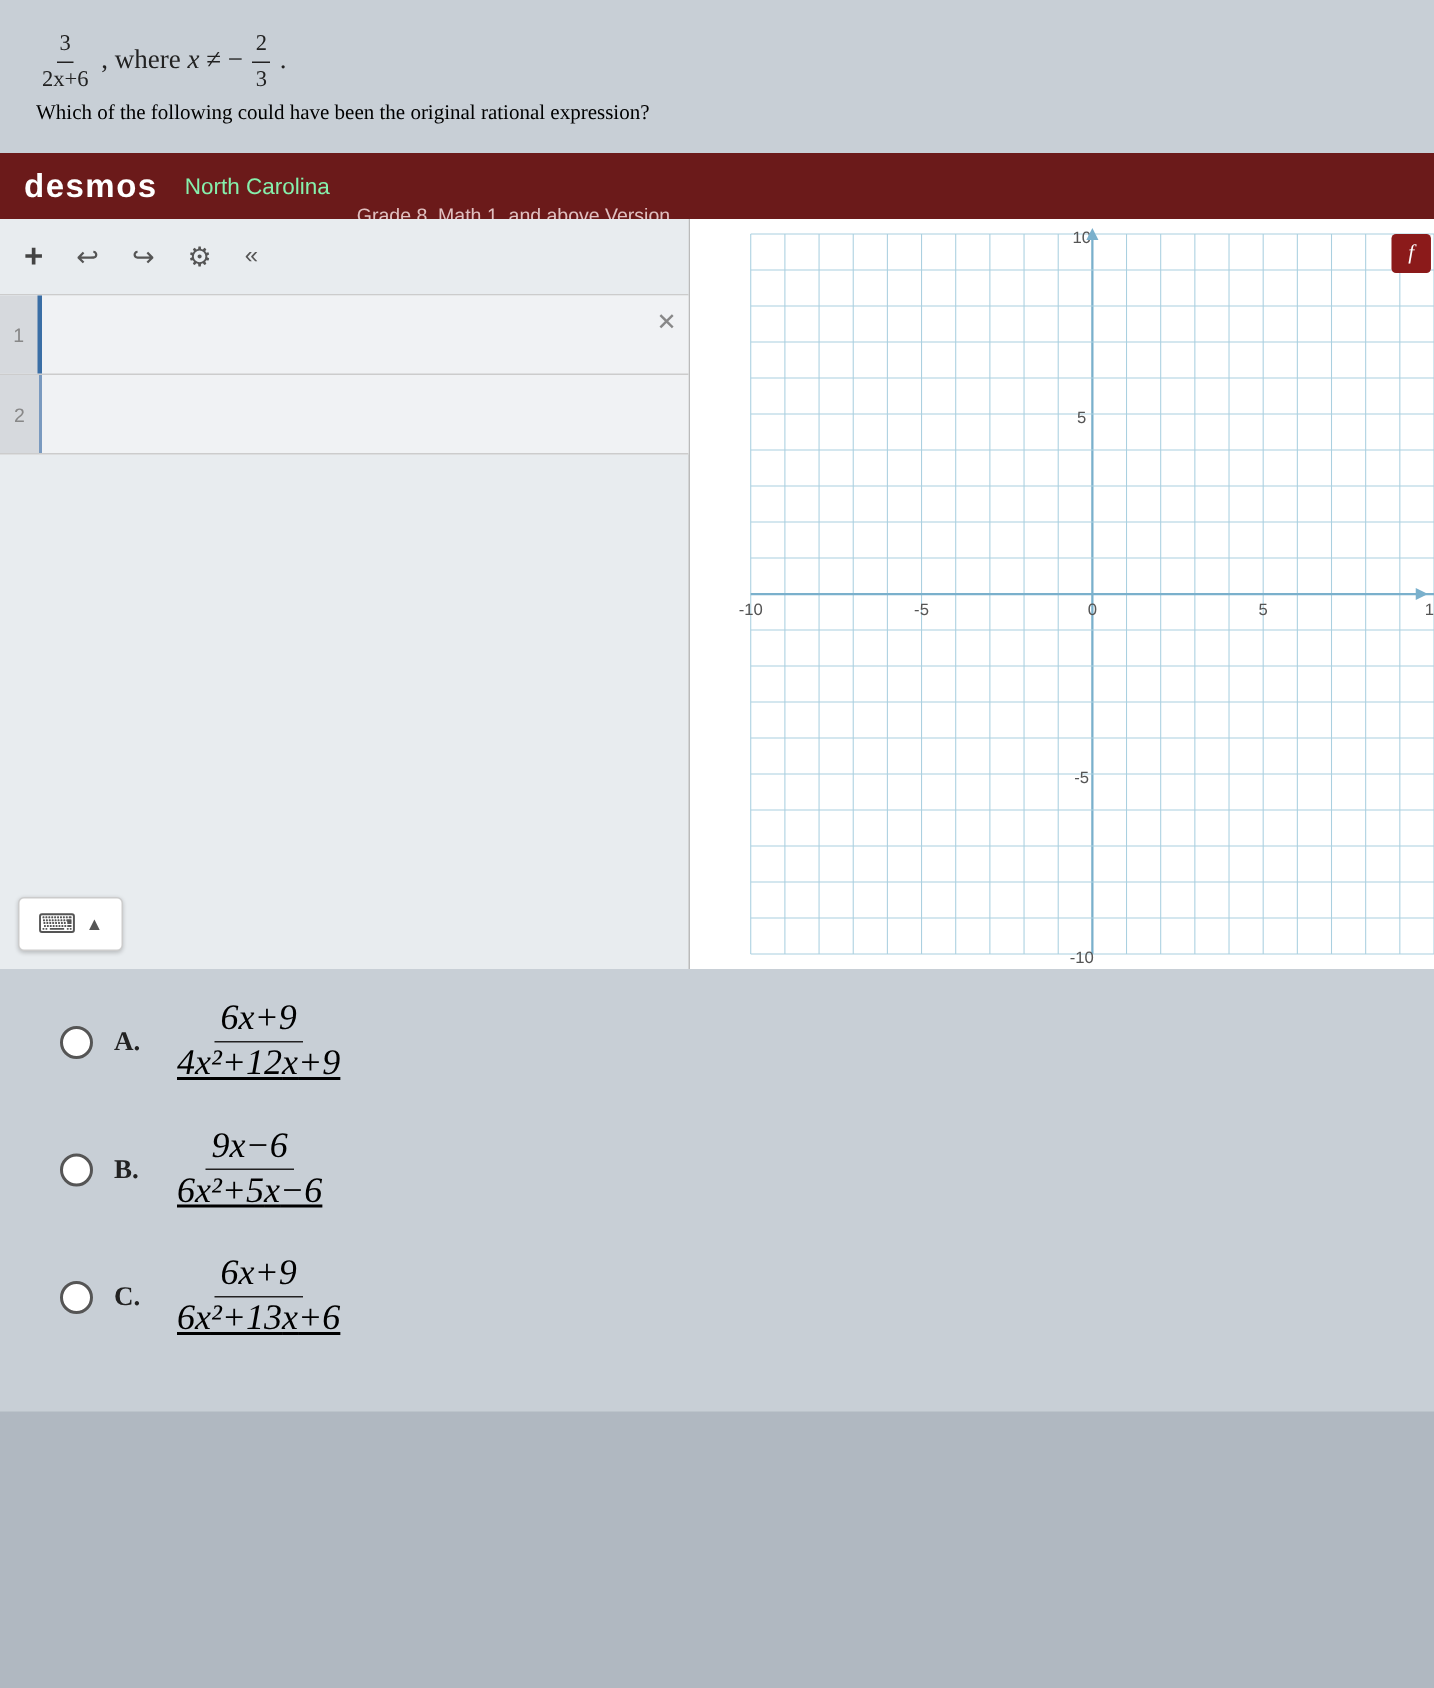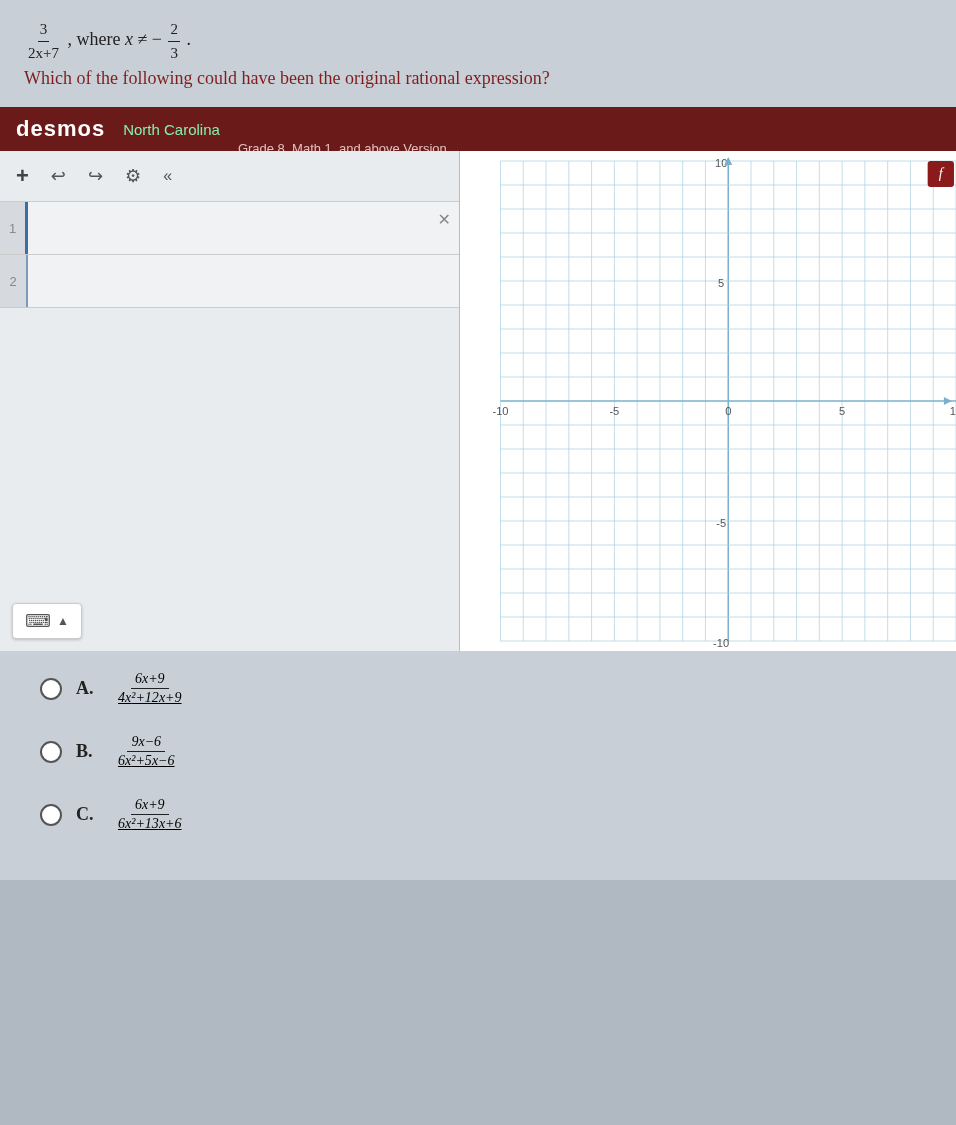--- a/index.html
+++ b/index.html
@@ -34,22 +34,22 @@
     .question-text .fraction .numer {
       border-bottom: 1px solid #222;
       padding: 0 2px;
       font-size: 15px;
     }
     .question-text .fraction .denom {
       padding: 0 2px;
       font-size: 15px;
     }
     .question-sub {
-      font-size: 18px;
-      color: #7f1d1d;
+      font-size: 14px;
+      color: #000000;
       margin-bottom: 8px;
     }
 
     
     .desmos-header {
       background: #6b1a1a;
       display: flex;
       align-items: center;
       padding: 0 16px;
       height: 44px;
@@ -219,21 +219,21 @@
     .option-label {
       font-size: 18px;
       color: #222;
       font-weight: bold;
       min-width: 24px;
     }
     .fraction-display {
       display: inline-flex;
       flex-direction: column;
       align-items: center;
-      font-size: 14px;
+      font-size: 24px;
       font-style: italic;
     }
     .fraction-display .fn {
       border-bottom: 1.5px solid #222;
       padding: 0 4px 1px 4px;
     }
     .fraction-display .fd {
       padding: 1px 4px 0 4px;
       text-decoration: underline;
     }
@@ -243,21 +243,21 @@
     .axis-line { stroke: #7ab0cc; stroke-width: 1.5; }
     .axis-label { font-size: 11px; fill: #555; font-family: Arial, sans-serif; }
   </style>
 </head>
 <body>
 
 <div class="question-area">
   <div class="question-text">
     <span class="fraction">
       <span class="numer">3</span>
-      <span class="denom">2x+7</span>
+      <span class="denom">2x+6</span>
     </span>
     <span>, where <i>x</i> ≠ −</span>
     <span class="fraction">
       <span class="numer">2</span>
       <span class="denom">3</span>
     </span>
     <span>.</span>
   </div>
   <div class="question-sub">Which of the following could have been the original rational expression?</div>
 </div>

